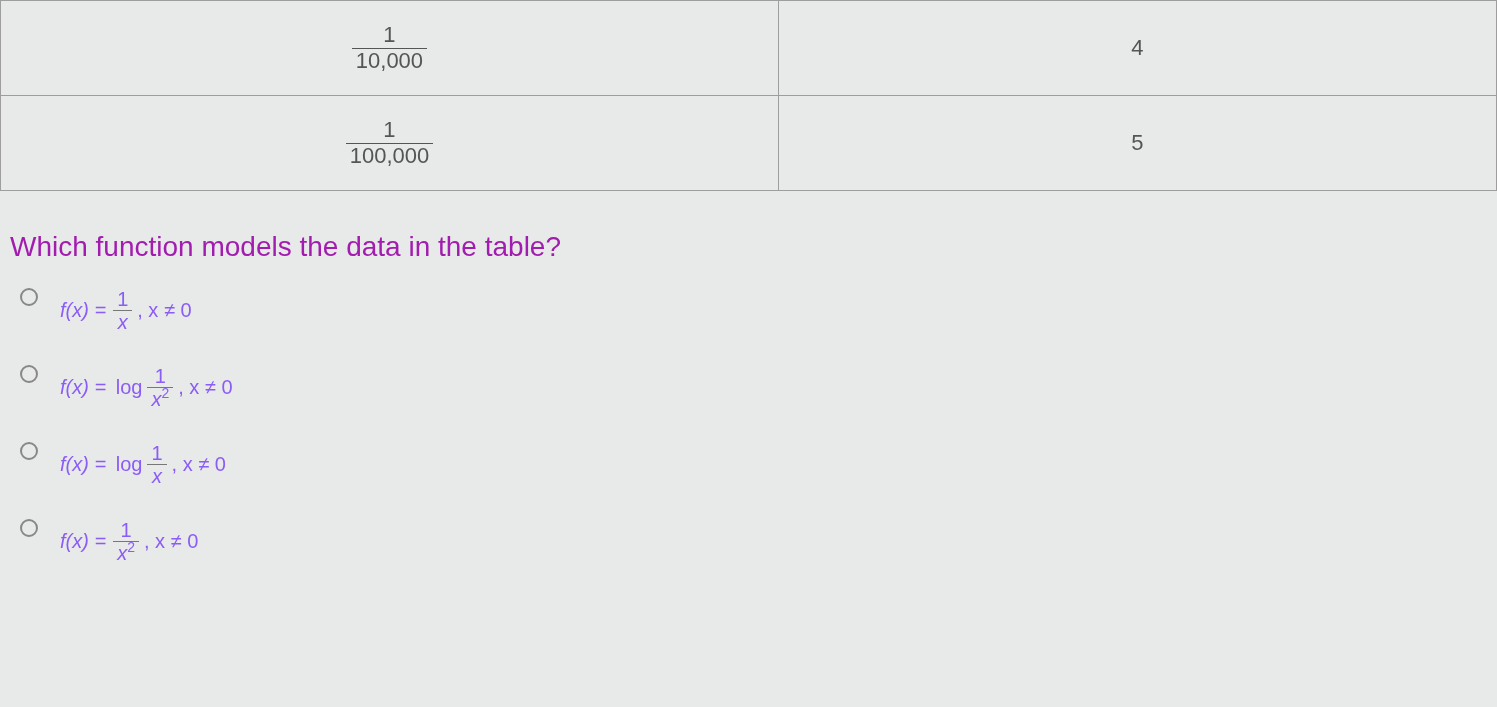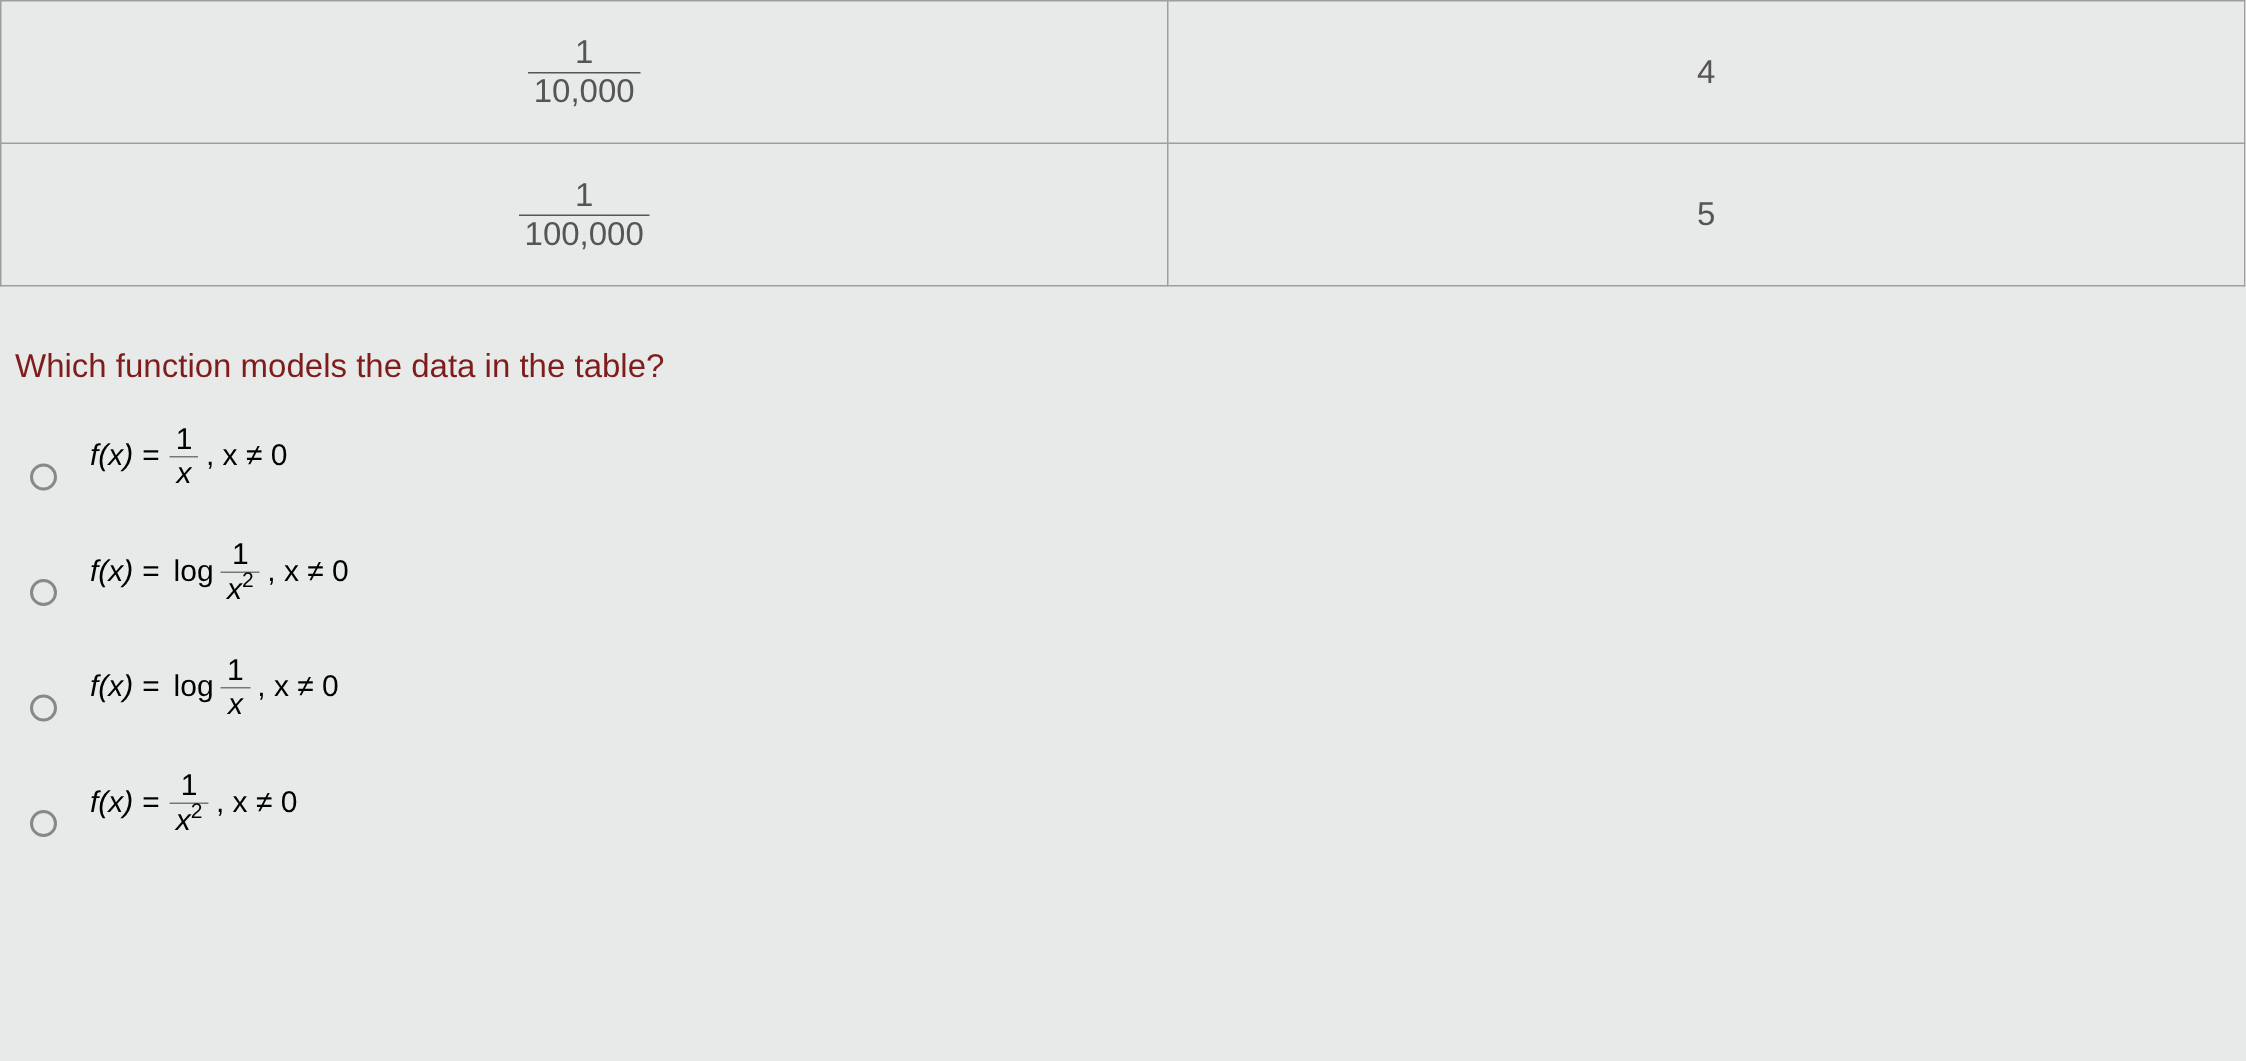--- a/index.html
+++ b/index.html
@@ -35,32 +35,32 @@
     display: block;
     border-bottom: 1.5px solid #555;
     padding: 0 4px;
   }
   .frac .den {
     display: block;
     padding: 0 4px;
   }
   .question {
     margin: 40px 0 25px 10px;
-    font-size: 22px;
-    color: #7f1d1d;
+    font-size: 28px;
+    color: #a21caf;
   }
   .options {
     margin-left: 20px;
   }
   .option {
     display: flex;
-    align-items: flex-end;
+    align-items: flex-start;
     margin-bottom: 32px;
     font-size: 20px;
-    color: #000000;
+    color: #8b5cf6;
   }
   .radio {
     width: 18px;
     height: 18px;
     border: 2px solid #888;
     border-radius: 50%;
     margin-right: 22px;
     flex-shrink: 0;
   }
   .option .math {

